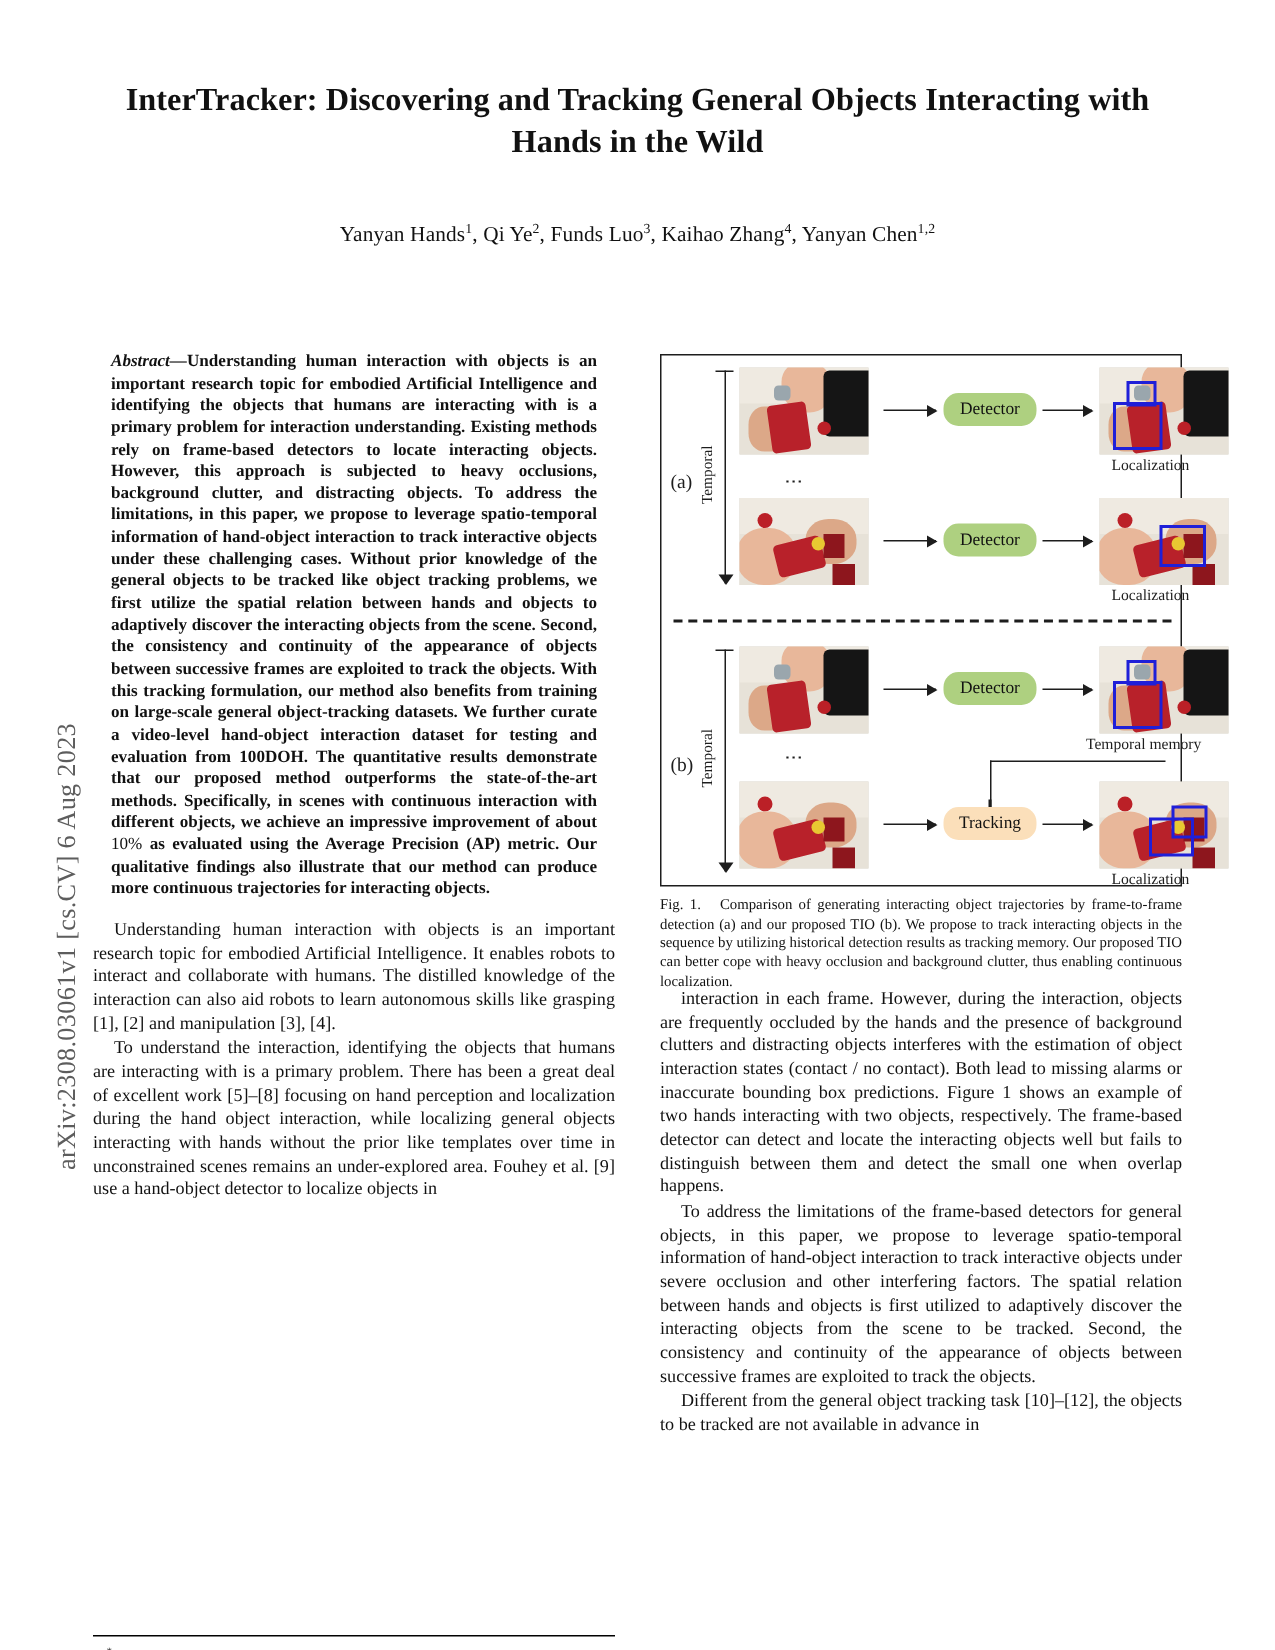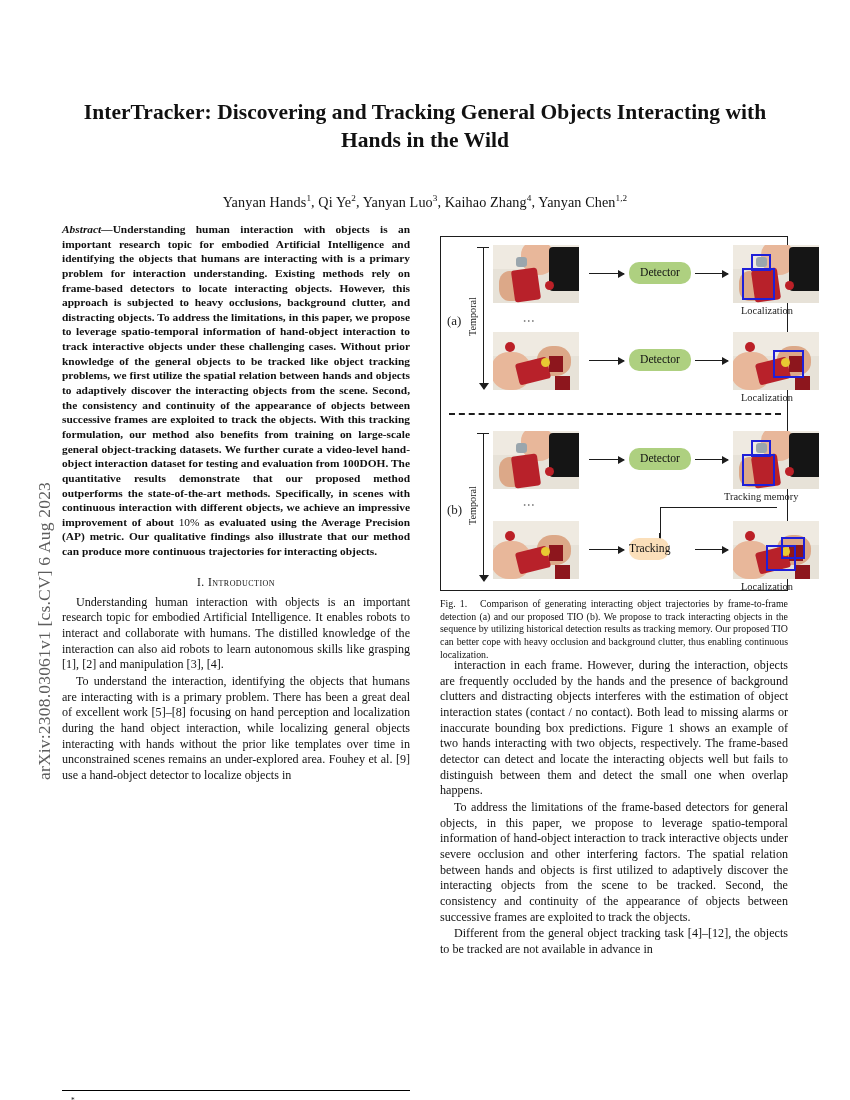--- a/index.html
+++ b/index.html
@@ -34,21 +34,21 @@
 
   
   #page {
     position: absolute;
     left: 62px;
     top: 0;
     width: 726px;
     height: 1100px;
   }
 
-  #title-block { padding-top: 98px; text-align: center; }
+  #title-block { padding-top: 52px; text-align: center; }
   #paper-title {
     font-size: 21.5px;
     font-weight: bold;
     line-height: 1.32;
     letter-spacing: 0.05px;
     margin: 0 18px;
   }
   #authors {
     margin-top: 38px;
     font-size: 14.2px;
@@ -66,21 +66,21 @@
     gap: 30px;
   }
   .col { width: 348px; }
 
   .abstract {
     font-size: 11.4px;
     line-height: 1.284;
     text-align: justify;
     font-weight: bold;
     hyphens: none;
-    margin: 0;
+    margin: 12px;
   }
   .abstract .lead { font-style: italic; font-weight: bold; }
   .abstract .mathnum { font-family: "Liberation Serif", serif; font-weight: normal; }
 
   h2.section {
     font-size: 11.6px;
     font-weight: normal;
     font-variant: small-caps;
     text-align: center;
     margin: 17px 0 6px 0;
@@ -277,47 +277,46 @@
 </head>
 <body>
 
 <div id="arxiv-stamp">arXiv:2308.03061v1  [cs.CV]  6 Aug 2023</div>
 
 <div id="page">
 
   <div id="title-block">
     <h1 id="paper-title">InterTracker: Discovering and Tracking General Objects Interacting with Hands in the Wild</h1>
     <div id="authors">
-      <span>Yanyan Hands</span><sup>1</sup><span>, Qi Ye</span><sup>2</sup><span>, Yanyan Luo</span><sup>3</sup><span>, Kaihao Zhang</span><sup>4</sup><span>, Yanyan Chen</span><sup>1,2</sup>
+      <span>Yanyan Hands</span><sup>1</sup><span>, Qi Ye</span><sup>2</sup><span>, Funds Luo</span><sup>3</sup><span>, Kaihao Zhang</span><sup>4</sup><span>, Yanyan Chen</span><sup>1,2</sup>
     </div>
   </div>
 
   <div id="columns">
 
     <div class="col">
 
       <p class="abstract"><span class="lead">Abstract—</span><span>Understanding human interaction with objects is an important research topic for embodied Artificial Intelligence and identifying the objects that humans are interacting with is a primary problem for interaction understanding. Existing methods rely on frame-based detectors to locate interacting objects. However, this approach is subjected to heavy occlusions, background clutter, and distracting objects. To address the limitations, in this paper, we propose to leverage spatio-temporal information of hand-object interaction to track interactive objects under these challenging cases. Without prior knowledge of the general objects to be tracked like object tracking problems, we first utilize the spatial relation between hands and objects to adaptively discover the interacting objects from the scene. Second, the consistency and continuity of the appearance of objects between successive frames are exploited to track the objects. With this tracking formulation, our method also benefits from training on large-scale general object-tracking datasets. We further curate a video-level hand-object interaction dataset for testing and evaluation from 100DOH. The quantitative results demonstrate that our proposed method outperforms the state-of-the-art methods. Specifically, in scenes with continuous interaction with different objects, we achieve an impressive improvement of about </span><span class="mathnum">10%</span><span> as evaluated using the Average Precision (AP) metric. Our qualitative findings also illustrate that our method can produce more continuous trajectories for interacting objects.</span></p>
 
-      <h2 class="section">I. Introduction</h2>
 
       <p class="body">Understanding human interaction with objects is an important research topic for embodied Artificial Intelligence. It enables robots to interact and collaborate with humans. The distilled knowledge of the interaction can also aid robots to learn autonomous skills like grasping [1], [2] and manipulation [3], [4].</p>
       <p class="body">To understand the interaction, identifying the objects that humans are interacting with is a primary problem. There has been a great deal of excellent work [5]–[8] focusing on hand perception and localization during the hand object interaction, while localizing general objects interacting with hands without the prior like templates over time in unconstrained scenes remains an under-explored area. Fouhey et al. [9] use a hand-object detector to localize objects in</p>
 
       <div id="footnotes">
         <p class="fn"><sup>*</sup><span>This work is supported by NSFC 62088101 Autonomous Intelligent Unmanned Systems and NSFC 62103372, the Fundamental Research Funds for the Central Universities (226-2022-00107, 226-2023-00111). (Corresponding author: Qi Ye)</span></p>
 
       </div>
     </div>
 
     <div class="col">
 
       <div style="height:436px;"></div>
       <p class="body">interaction in each frame. However, during the interaction, objects are frequently occluded by the hands and the presence of background clutters and distracting objects interferes with the estimation of object interaction states (contact / no contact). Both lead to missing alarms or inaccurate bounding box predictions. Figure 1 shows an example of two hands interacting with two objects, respectively. The frame-based detector can detect and locate the interacting objects well but fails to distinguish between them and detect the small one when overlap happens.</p>
       <p class="body">To address the limitations of the frame-based detectors for general objects, in this paper, we propose to leverage spatio-temporal information of hand-object interaction to track interactive objects under severe occlusion and other interfering factors. The spatial relation between hands and objects is first utilized to adaptively discover the interacting objects from the scene to be tracked. Second, the consistency and continuity of the appearance of objects between successive frames are exploited to track the objects.</p>
-      <p class="body">Different from the general object tracking task [4]–[12], the objects to be tracked are not available in advance in</p>
+      <p class="body">Different from the general object tracking task [10]–[12], the objects to be tracked are not available in advance in</p>
     </div>
   </div>
 
   <div id="figure">
     <div id="fig-frame">
 
       <span class="panel-label" style="left:6px; top:76px;">(a)</span>
       <div class="temporal-axis" style="left:36px; top:10px; height:142px;">
         <div class="axis-cap"></div>
         <div class="axis-line"></div>
@@ -416,41 +415,41 @@
           <div class="tablesurf"></div>
         <div class="skin" style="left:28px; top:-4px; width:34px; height:34px; border-radius:40% 50% 45% 50%;"></div>
         <div class="sleeve" style="left:56px; top:2px; width:32px; height:44px; border-radius:4px 0 0 4px;"></div>
         <div class="smallobj" style="left:23px; top:12px; width:11px; height:10px; border-radius:3px;"></div>
         <div class="skin2" style="left:6px; top:26px; width:26px; height:30px; border-radius:40%;"></div>
         <div class="remote" style="left:20px; top:24px; width:26px; height:32px; border-radius:3px; transform:rotate(-8deg);"></div>
         <div class="btn-red" style="left:52px; top:36px; width:9px; height:9px;"></div>
         <div class="bbox" style="left:18px; top:9px; width:20px; height:17px;"></div>
         <div class="bbox" style="left:9px; top:23px; width:33px; height:32px;"></div>
       </div>
-      <span class="cap" style="left:283px; top:254px;">Tracking memory</span>
+      <span class="cap" style="left:283px; top:254px;">Temporal memory</span>
 
       <div class="elbow" style="left:219px; top:270px; width:117px; height:34px;"></div>
       <div class="arrow-v" style="left:218.3px; top:296px; height:22px;"></div>
 
       <span class="dots-v" style="left:86px; top:262px;">⋮</span>
 
       <div class="thumb" style="left:52px; top:284px; width:86px; height:58px;">
         <div class="sky"></div>
           <div class="tablesurf"></div>
         <div class="btn-red" style="left:12px; top:10px; width:10px; height:10px;"></div>
         <div class="skin" style="left:-2px; top:20px; width:40px; height:38px; border-radius:45%;"></div>
         <div class="skin2" style="left:44px; top:14px; width:34px; height:30px; border-radius:45%;"></div>
         <div class="remote" style="left:24px; top:28px; width:32px; height:22px; border-radius:3px; transform:rotate(-14deg);"></div>
         <div class="remote dark" style="left:56px; top:24px; width:14px; height:16px;"></div>
         <div class="remote dark" style="left:62px; top:44px; width:15px; height:14px;"></div>
         <div class="btn-yellow" style="left:48px; top:26px; width:9px; height:9px;"></div>
       </div>
 
       <div class="arrow-h" style="left:148px; top:312px; width:35px;"></div>
-      <div class="procbox tracking" style="left:188px; top:301px; width:40px;">Tracking</div>
+      <div class="procbox tracking" style="left:188px; top:301px; width:62px;">Tracking</div>
       <div class="arrow-h" style="left:254px; top:312px; width:33px;"></div>
 
       <div class="thumb" style="left:292px; top:284px; width:86px; height:58px;">
         <div class="sky"></div>
           <div class="tablesurf"></div>
         <div class="btn-red" style="left:12px; top:10px; width:10px; height:10px;"></div>
         <div class="skin" style="left:-2px; top:20px; width:40px; height:38px; border-radius:45%;"></div>
         <div class="skin2" style="left:44px; top:14px; width:34px; height:30px; border-radius:45%;"></div>
         <div class="remote" style="left:24px; top:28px; width:32px; height:22px; border-radius:3px; transform:rotate(-14deg);"></div>
         <div class="remote dark" style="left:56px; top:24px; width:14px; height:16px;"></div>

